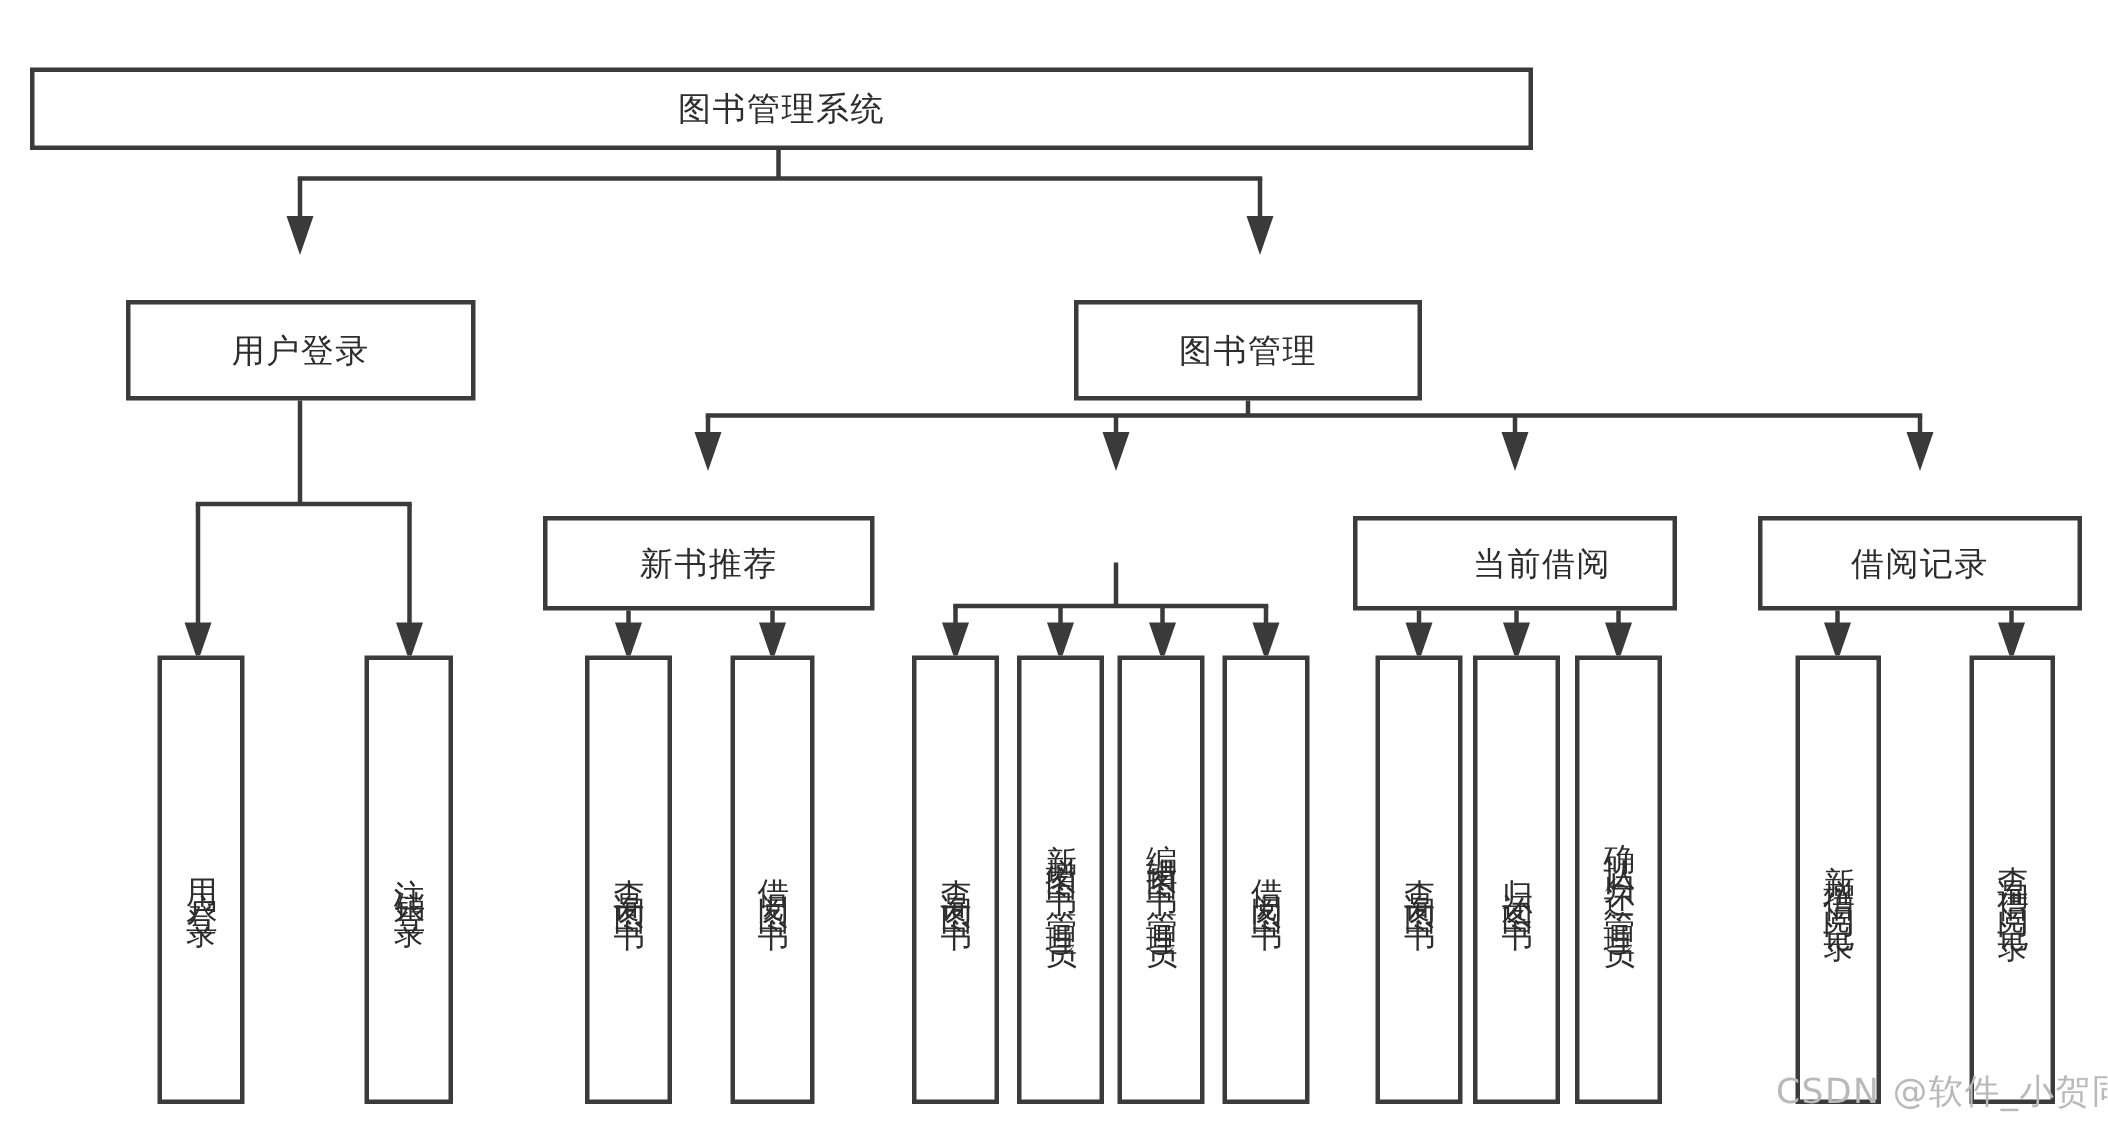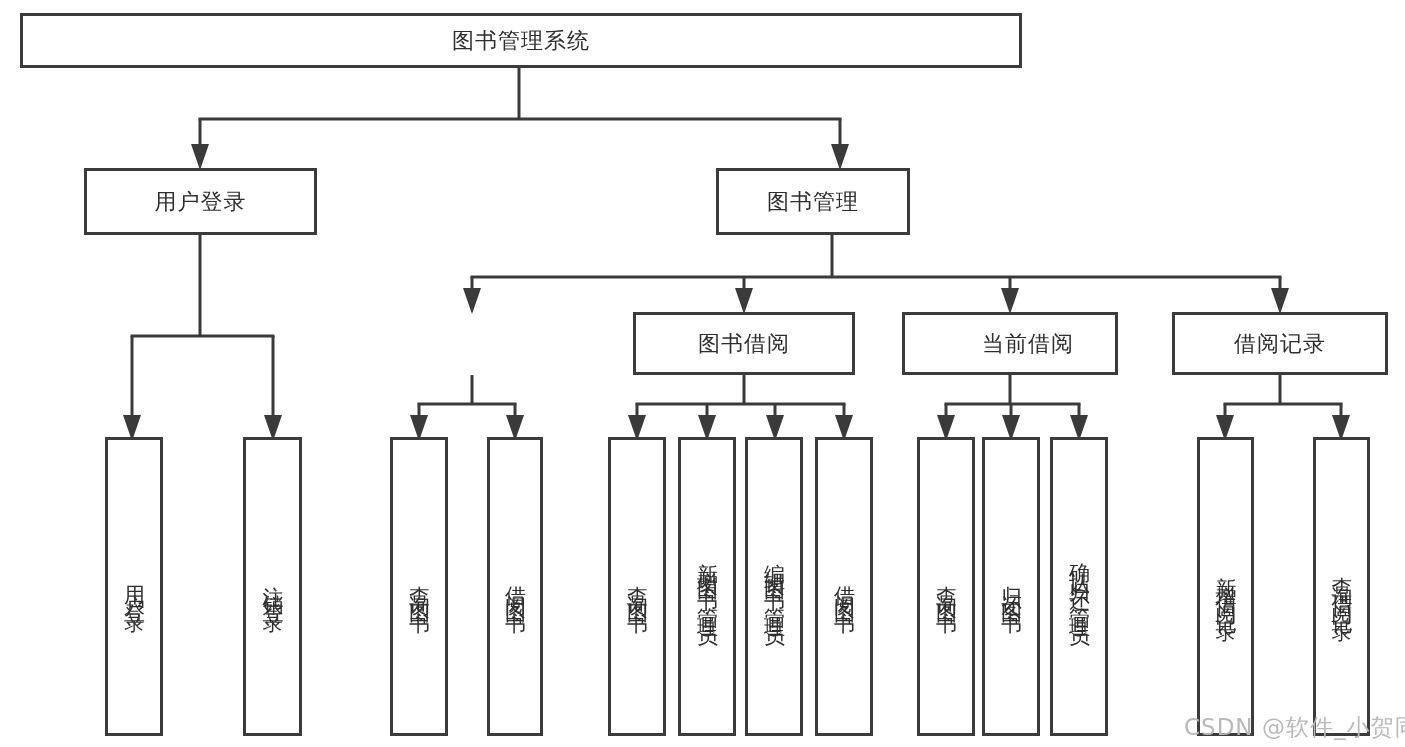--- a/index.html
+++ b/index.html
@@ -31,36 +31,37 @@
     color: #2d2d2d;
     display: flex;
     align-items: center;
     justify-content: center;
     z-index: 2;
   }
   .hbox {
     font-size: 22px;
     letter-spacing: 1px;
     text-align: center;
+    margin-top: 32px;
   }
   .vbox {
     font-size: 21px;
   }
   .vbox .vtext {
     writing-mode: vertical-rl;
     text-orientation: mixed;
     letter-spacing: 9px;
     line-height: 1;
     white-space: nowrap;
   }
   
   .n-root      { left: 20px;   top: 13px;  width: 1002px; height: 55px; }
   
   .n-userlogin { left: 84px;   top: 168px; width: 233px;  height: 67px; }
-  .n-bookmgmt  { left: 716px;  top: 168px; width: 194px;  height: 67px; }
+  .n-bookmgmt  { left: 716px;  top: 168px; width: 232px;  height: 67px; }
   
   .n-newrec    { left: 362px;  top: 312px; width: 221px;  height: 63px; }
   .n-bborrow   { left: 633px;  top: 312px; width: 222px;  height: 63px; }
   .n-cborrow   { left: 902px;  top: 312px; width: 216px;  height: 63px; padding-left: 36px; }
   .n-brecord   { left: 1172px; top: 312px; width: 216px;  height: 63px; }
   
   .leaf        { top: 437px; height: 299px; }
   .l-1  { left: 105px;  width: 58px; }
   .l-2  { left: 243px;  width: 59px; }
   .l-3  { left: 390px;  width: 58px; }
@@ -161,22 +162,22 @@
     <span>图书管理系统</span>
   </div>
 
   <div class="node hbox n-userlogin">
     <span>用户登录</span>
   </div>
   <div class="node hbox n-bookmgmt">
     <span>图书管理</span>
   </div>
 
-  <div class="node hbox n-bborrow">
-    <span>图书借阅</span>
+  <div class="node hbox n-newrec">
+    <span>新书推荐</span>
   </div>
   <div class="node hbox n-cborrow">
     <span>当前借阅</span>
   </div>
   <div class="node hbox n-brecord">
     <span>借阅记录</span>
   </div>
 
   <div class="node vbox leaf l-1">
     <span class="vtext">用户登录</span>

